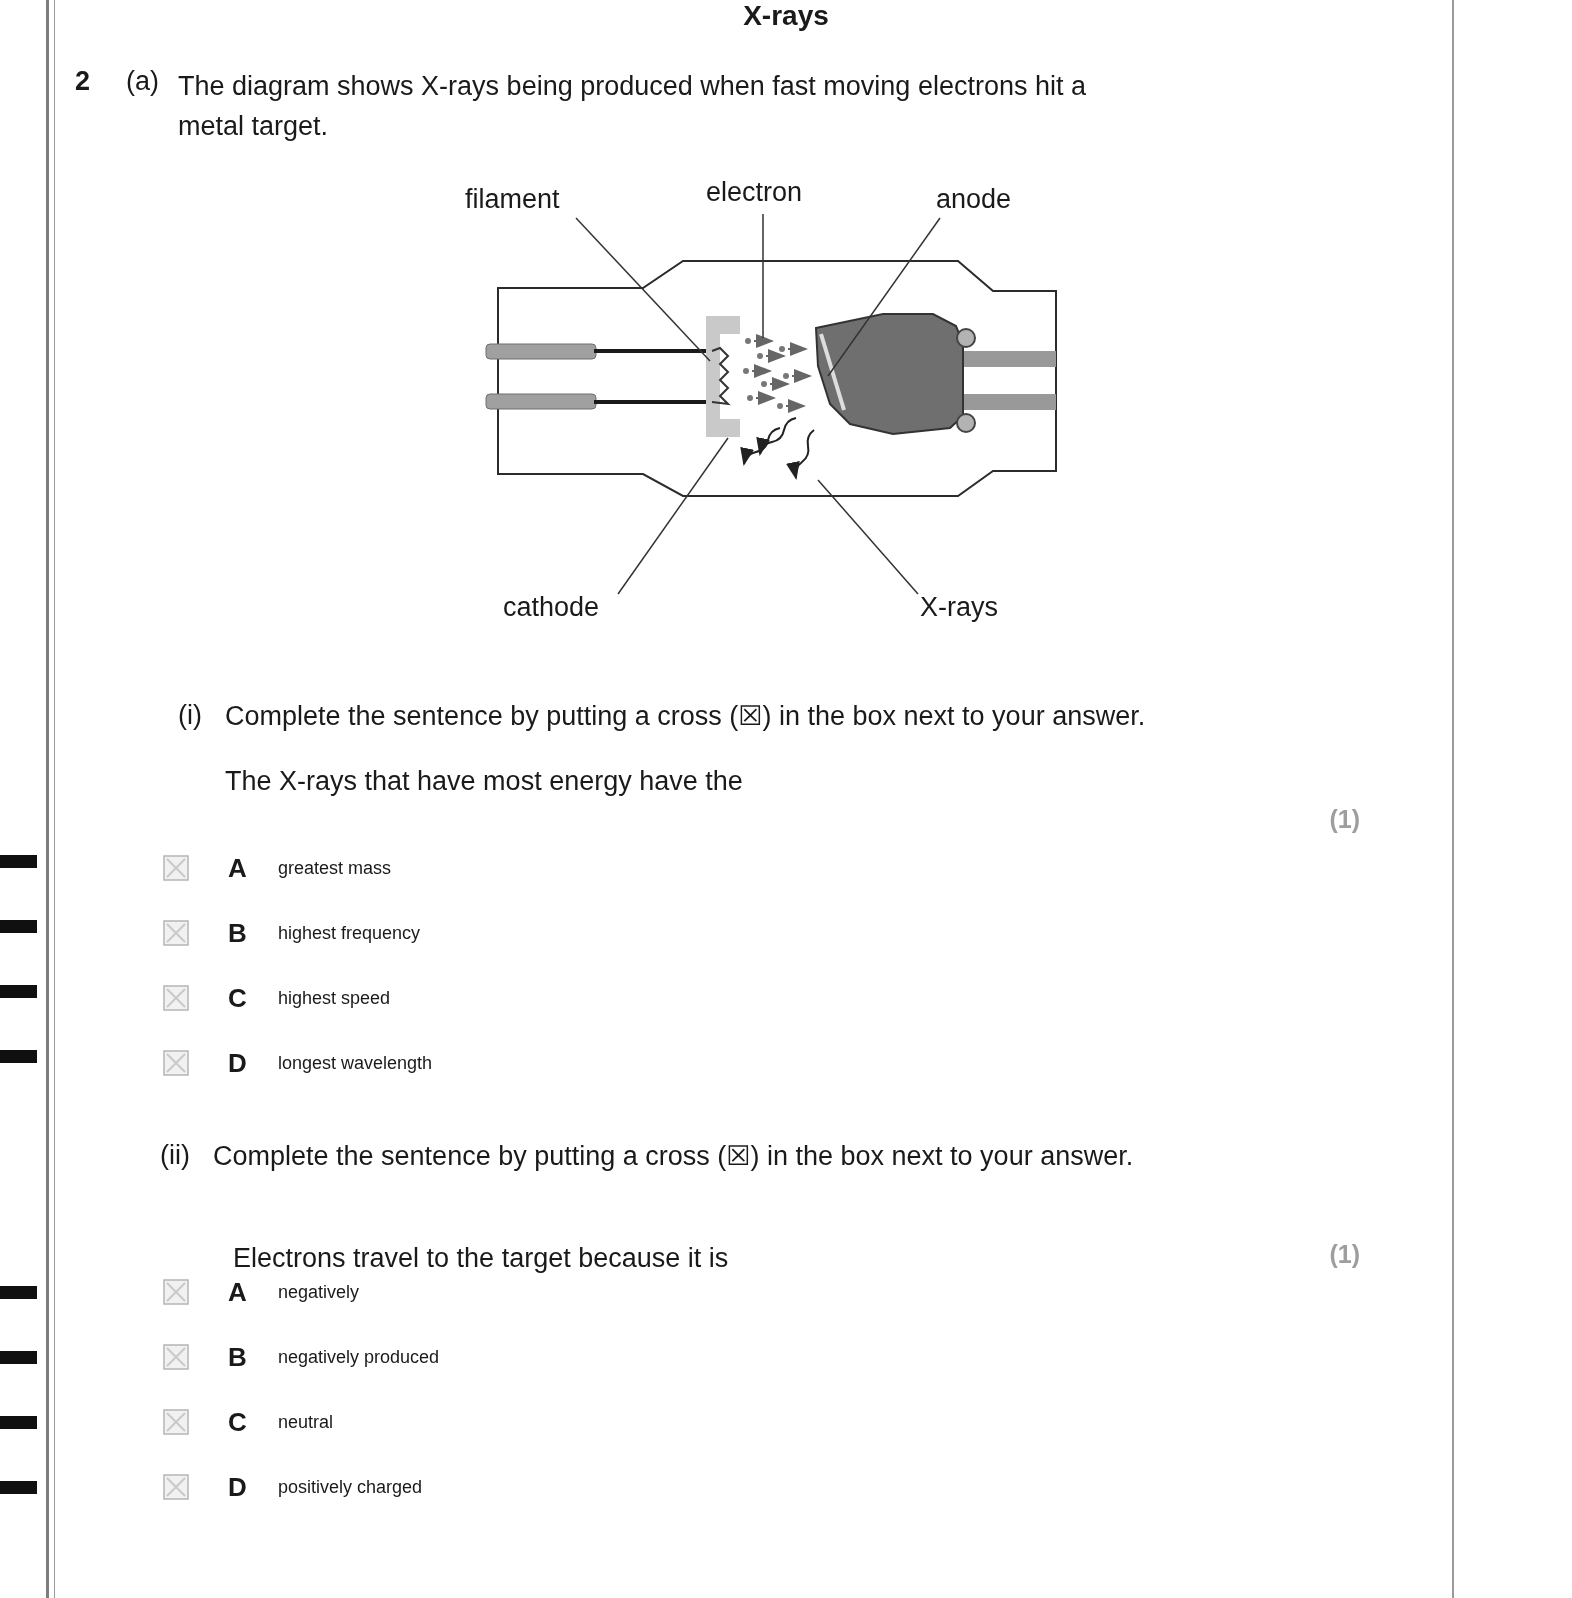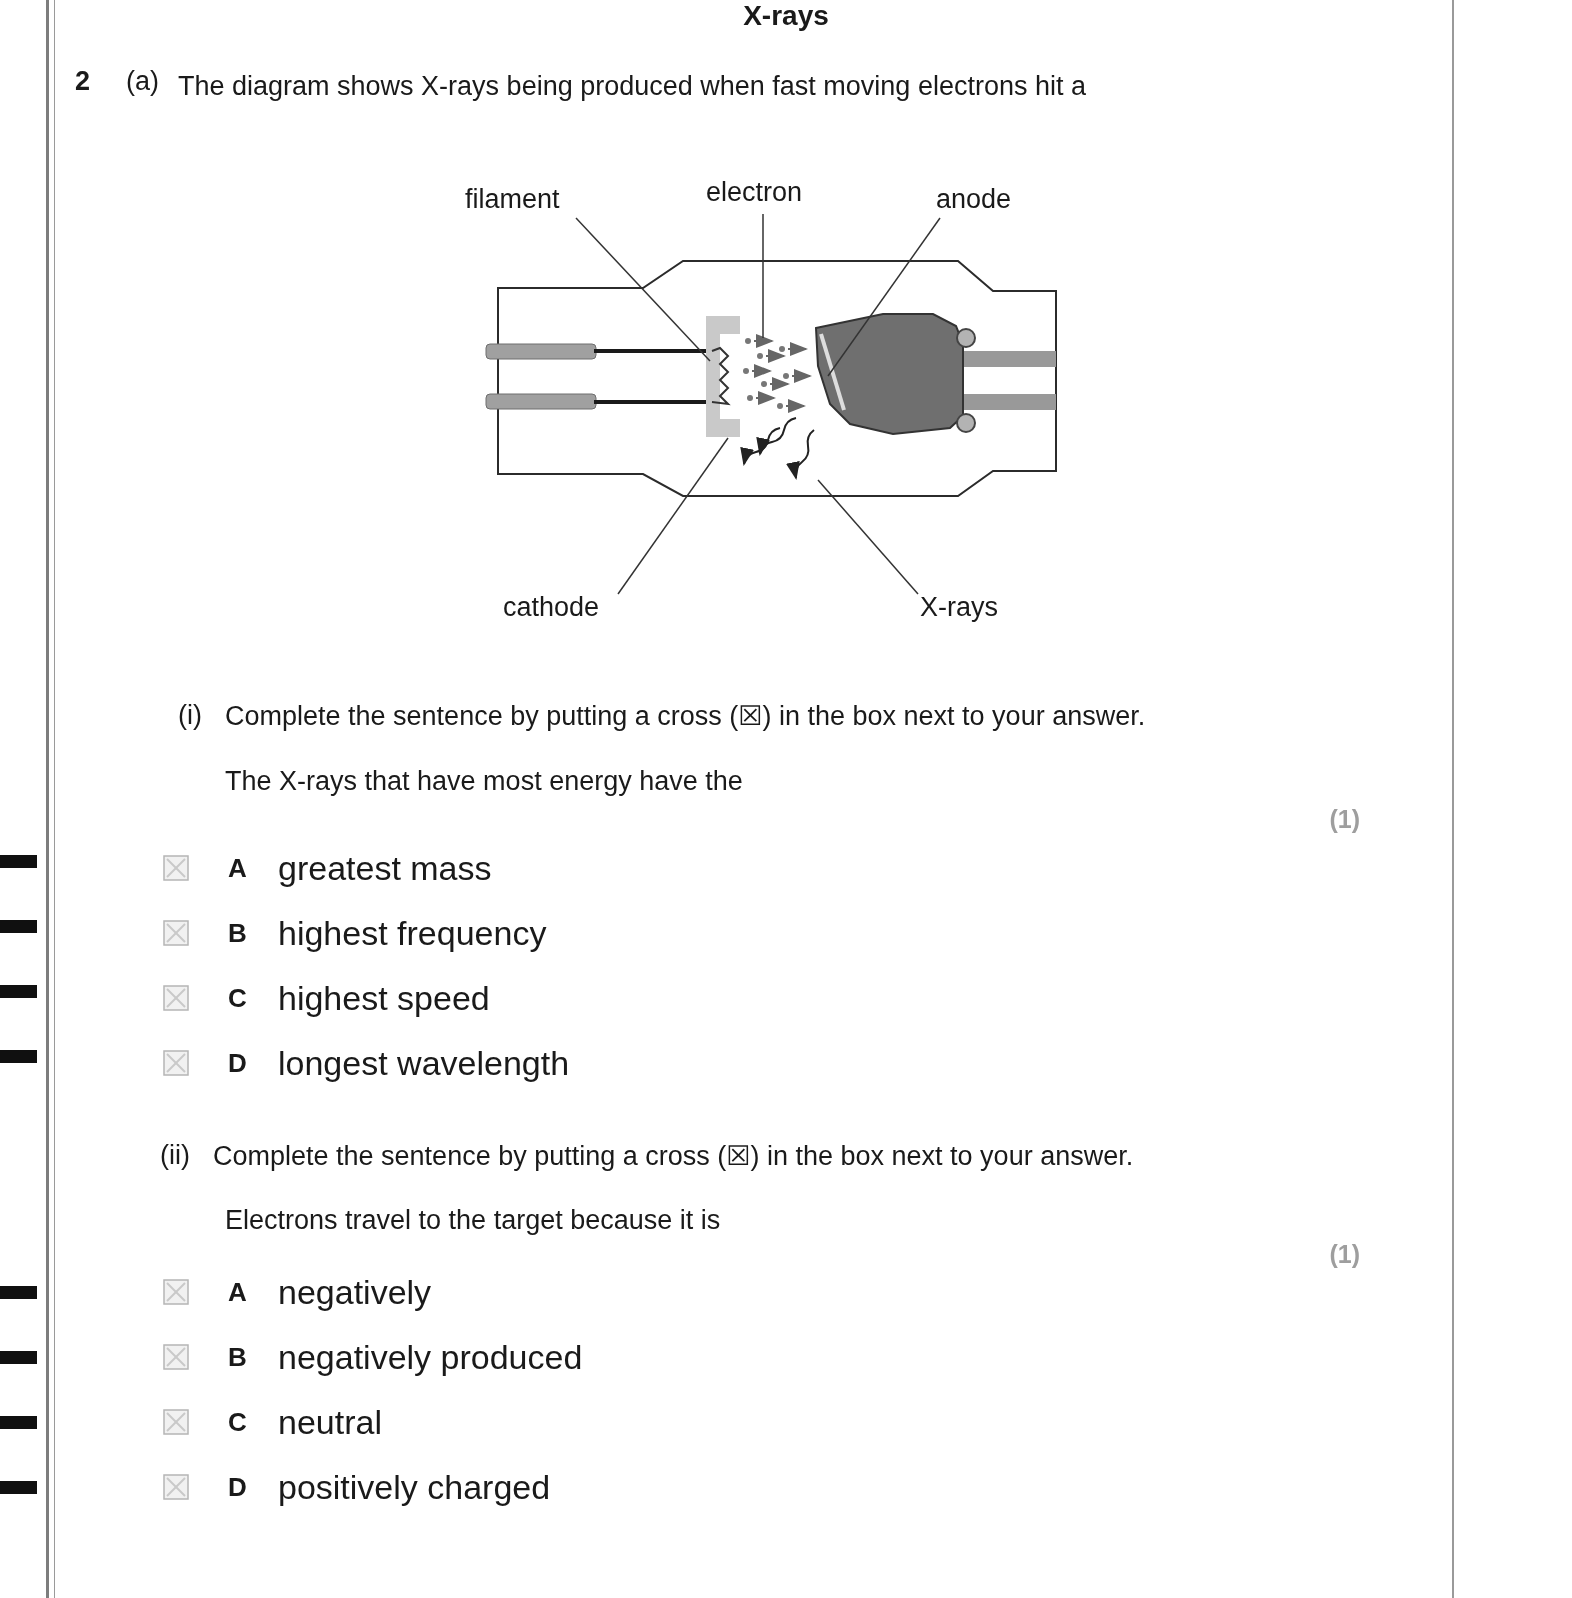--- a/index.html
+++ b/index.html
@@ -26,21 +26,21 @@
   .prompt-row{position:absolute;display:flex;font-size:27px;}
   .prompt-label{flex:0 0 47px;}
   .prompt-label.wide{flex-basis:53px;}
   .sentence{position:absolute;left:225px;font-size:27px;}
   .marks{position:absolute;left:1260px;width:100px;text-align:right;
     color:#9e9e9e;font-weight:bold;font-size:25px;}
 
   .opt-row{position:absolute;left:163px;display:flex;align-items:center;height:30px;}
   .cbx{width:26px;height:26px;display:inline-block;line-height:0;}
   .opt-letter{font-weight:bold;font-size:26px;margin-left:39px;width:26px;}
-  .opt-text{font-size:34px;margin-left:24px;}
+  .opt-text{font-size:18px;margin-left:24px;}
 </style>
 </head>
 <body>
 
 <div class="rule-left-a"></div>
 <div class="rule-left-b"></div>
 <div class="rule-right"></div>
 
 <div class="bind-mark" style="top:855px"></div>
 <div class="bind-mark" style="top:920px"></div>
@@ -50,20 +50,21 @@
 <div class="bind-mark" style="top:1351px"></div>
 <div class="bind-mark" style="top:1416px"></div>
 <div class="bind-mark" style="top:1481px"></div>
 
 <div class="page-title">X-rays</div>
 
 <div class="q-number">2</div>
 <div class="q-part-label">(a)</div>
 <div class="q-part-text">
   <div>The diagram shows X-rays being produced when fast moving electrons hit a</div>
+  <div>metal target.</div>
 </div>
 
 <div class="diagram-wrap">
   <svg width="672" height="462" viewBox="0 0 672 462">
     <defs>
       <marker id="arrGray" markerWidth="9" markerHeight="7" refX="8" refY="3.5" orient="auto">
         <path d="M0,0 L9,3.5 L0,7 Z" fill="#666"></path>
       </marker>
       <marker id="arrDark" markerWidth="9" markerHeight="7" refX="8" refY="3.5" orient="auto">
         <path d="M0,0 L9,3.5 L0,7 Z" fill="#222"></path>
@@ -174,21 +175,21 @@
         <line x1="22" y1="4" x2="4" y2="22" stroke="#c9c9c9" stroke-width="2"></line>
       </svg></span>
   <span class="opt-letter">D</span>
   <span class="opt-text">longest wavelength</span>
 </div>
 
 <div class="prompt-row" style="left:160px;top:1140px;">
   <div class="prompt-label wide">(ii)</div>
   <div>Complete the sentence by putting a cross (☒) in the box next to your answer.</div>
 </div>
-<div class="sentence" style="top:1205px;">Electrons travel to the target because it is</div>
+<div class="sentence" style="top:1243px;margin-left:8px;">Electrons travel to the target because it is</div>
 <div class="marks" style="top:1240px;">(1)</div>
 
 <div class="opt-row" style="top:1277px;">
   <span class="cbx"><svg viewBox="0 0 26 26" width="26" height="26">
         <rect x="1" y="1" width="24" height="24" fill="#f1f1f1" stroke="#b5b5b5" stroke-width="1.5"></rect>
         <line x1="4" y1="4" x2="22" y2="22" stroke="#c9c9c9" stroke-width="2"></line>
         <line x1="22" y1="4" x2="4" y2="22" stroke="#c9c9c9" stroke-width="2"></line>
       </svg></span>
   <span class="opt-letter">A</span>
   <span class="opt-text">negatively</span>

